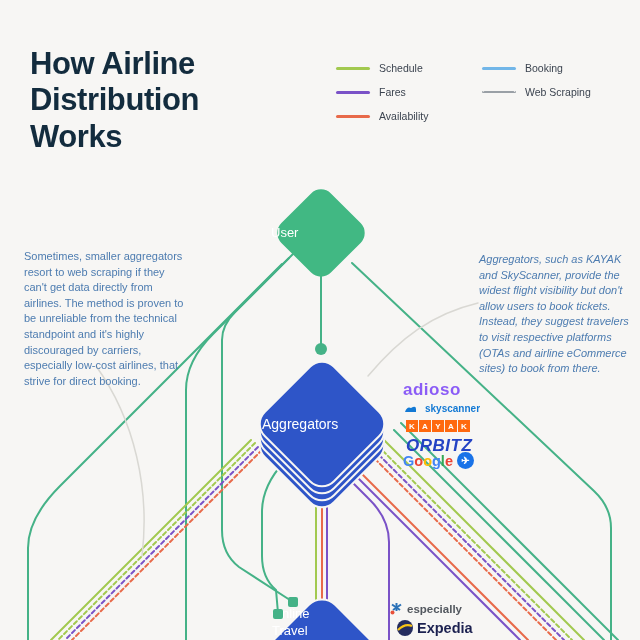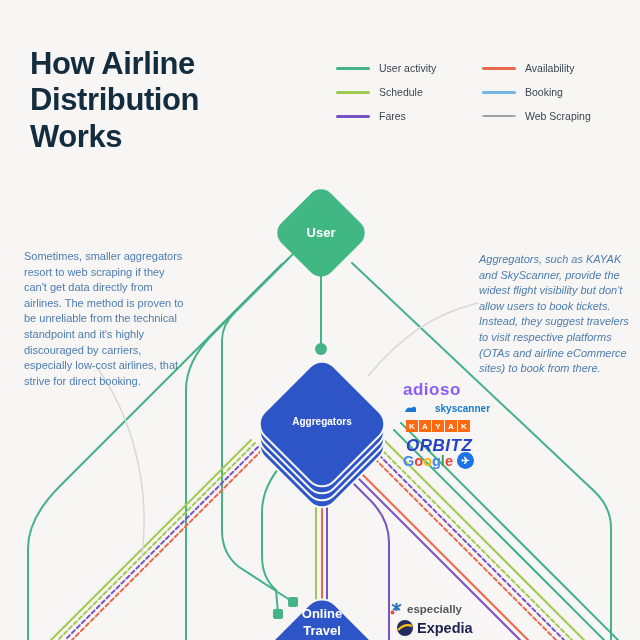--- a/index.html
+++ b/index.html
@@ -26,33 +26,33 @@
   .sw{width:34px;height:3px;border-radius:2px;flex:0 0 34px;}
 
   .annotation{font-size:11px;line-height:1.42;color:var(--ann);z-index:3;}
   .ann-left{left:24px;top:249px;width:166px;}
   .ann-right{left:479px;top:252px;width:152px;font-style:italic;}
 
   .diamond{border-radius:18px;transform:rotate(45deg);z-index:2;background:var(--agg-node);}
   .user-d{left:286px;top:198px;width:70px;height:70px;border-radius:14px;background:var(--user-node);}
   .agg-layer{left:272px;width:100px;height:100px;border:2px solid var(--bg);}
   .ota-d{left:267px;top:613px;width:110px;height:110px;border-radius:20px;border:2px solid var(--bg);}
-  .node-label{color:#fff;font-weight:700;text-align:center;z-index:3;}
+  .node-label{color:#fff;font-weight:400;z-index:3;}
   .user-label{left:271px;top:225px;width:100px;font-size:13px;}
-  .agg-label{left:262px;top:416px;width:120px;font-size:10px;}
+  .agg-label{left:262px;top:416px;width:120px;font-size:14px;}
   .ota-label{left:272px;top:606px;width:100px;font-size:13px;line-height:16.5px;}
 
   .dot{background:var(--green);z-index:4;}
   .dot-circle{left:315px;top:343px;width:12px;height:12px;border-radius:50%;}
   .dot-sq1{left:288px;top:597px;width:10px;height:10px;border-radius:2px;}
   .dot-sq2{left:273px;top:609px;width:10px;height:10px;border-radius:2px;}
 
   .logo{z-index:3;display:flex;align-items:center;white-space:nowrap;}
   .adioso{left:403px;top:380px;font-size:17px;font-weight:700;color:#8b5cf6;letter-spacing:0.5px;}
-  .skyscanner{left:404px;top:403px;font-size:10px;font-weight:700;color:#1379d4;gap:18px;}
+  .skyscanner{left:404px;top:403px;font-size:10px;font-weight:700;color:#1379d4;gap:8px;}
   .kayak{left:406px;top:420px;gap:1px;}
   .kayak span{display:inline-flex;align-items:center;justify-content:center;width:12px;height:12px;
     background:#ff690f;color:#fff;font-size:8px;font-weight:700;}
   .orbitz{left:406px;top:436px;font-size:17px;font-weight:800;font-style:italic;color:#2443c4;letter-spacing:0.5px;}
   .google{left:403px;top:452px;font-size:14.5px;font-weight:700;gap:4px;}
   .g-b{color:#4285F4;} .g-r{color:#EA4335;} .g-y{color:#FBBC05;} .g-g{color:#34A853;}
   .gf-circle{display:inline-flex;align-items:center;justify-content:center;width:17px;height:17px;
     border-radius:50%;background:#1a73e8;color:#fff;font-size:10px;}
   .travelocity{left:390px;top:602px;font-size:11.5px;font-weight:600;color:#53585f;gap:4px;}
   .expedia{left:397px;top:620px;font-size:14.5px;font-weight:800;color:#1c2150;gap:4px;align-items:flex-end;}
@@ -95,24 +95,20 @@
     </g>
     <g style="stroke:#d9d8d3">
       <path class="thin" d="M96 366 C135 420 150 490 142 556"></path>
       <path class="thin" d="M478 303 C432 314 400 338 368 376"></path>
     </g>
   </svg>
 
   <div class="page-title">How Airline Distribution Works</div>
 
   <div class="legend">
-    <div class="legend-item">
-      <span class="sw" style="background: rgb(69, 178, 135);"></span>
-      <span>User activity</span>
-    </div>
     <div class="legend-item">
       <span class="sw" style="background: rgb(162, 201, 79);"></span>
       <span>Schedule</span>
     </div>
     <div class="legend-item">
       <span class="sw" style="background: rgb(122, 82, 199);"></span>
       <span>Fares</span>
     </div>
     <div class="legend-item">
       <span class="sw" style="background: rgb(232, 106, 74);"></span>

